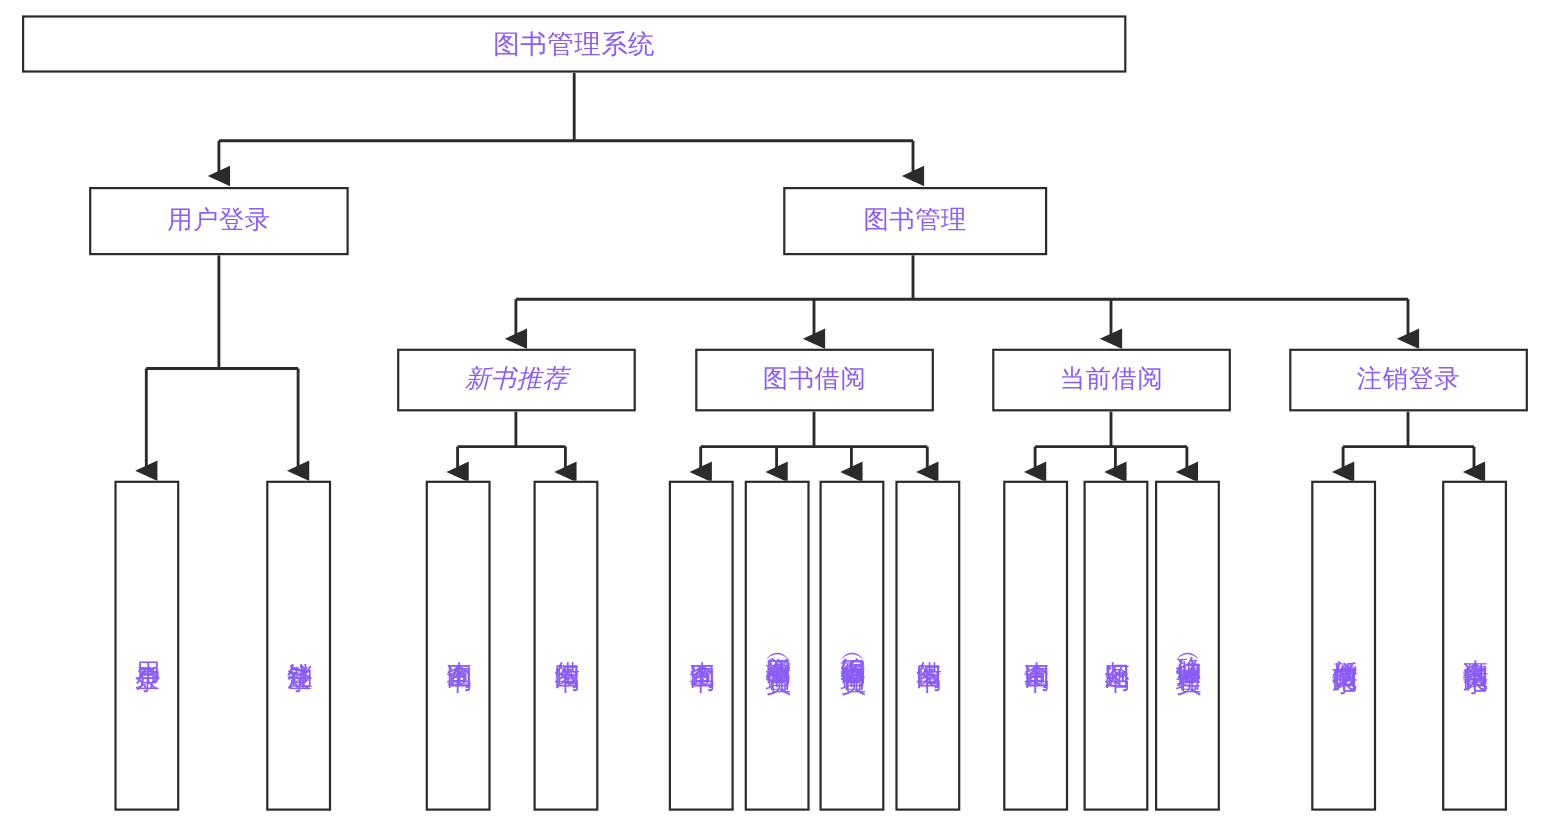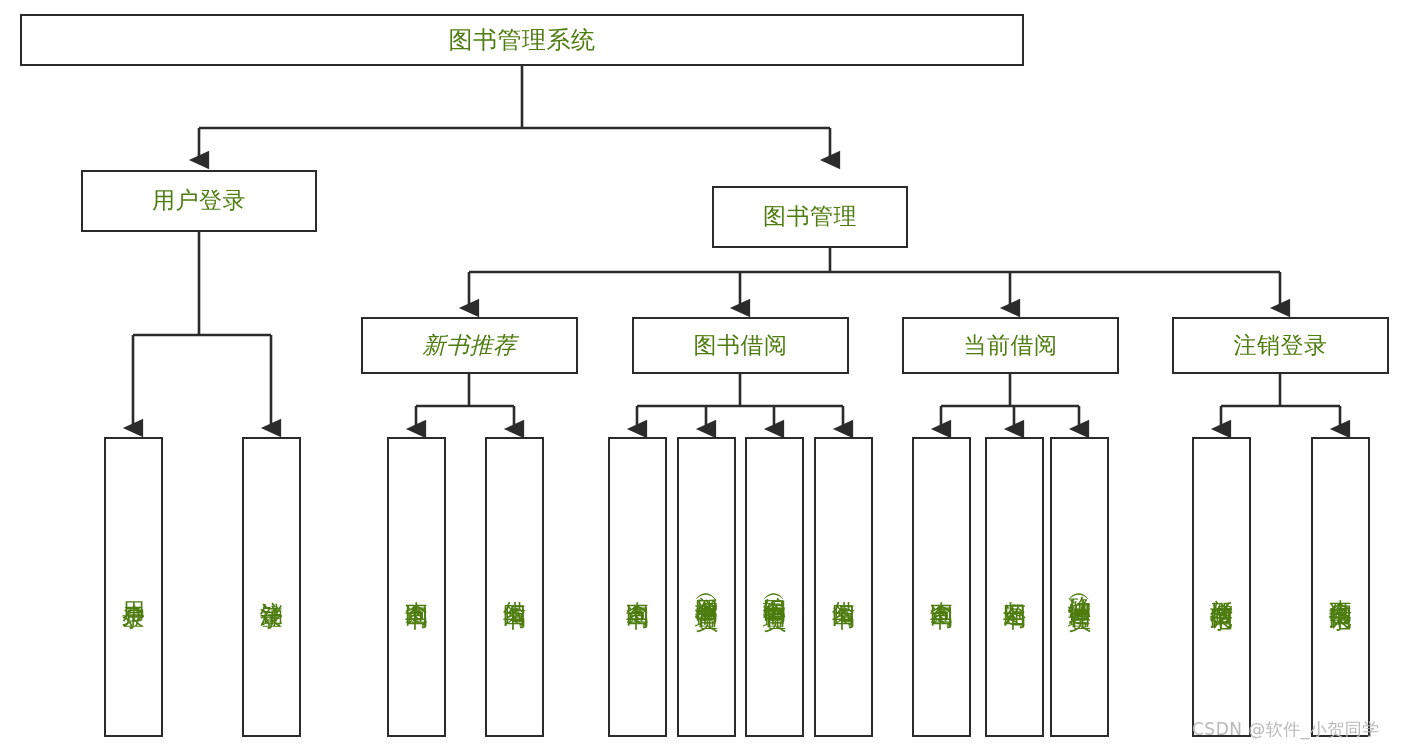--- a/index.html
+++ b/index.html
@@ -26,21 +26,21 @@
     pointer-events: none;
   }
   .node {
     position: absolute;
     box-sizing: border-box;
     background: #ffffff;
     border: 2px solid #2b2b2b;
     display: flex;
     align-items: center;
     justify-content: center;
-    color: #4d7c0f;
+    color: #8b5cf6;
   }
   .node .label {
     display: block;
     text-align: center;
     line-height: 1.18;
     letter-spacing: 0.5px;
   }
   .node.horizontal .label {
     writing-mode: horizontal-tb;
     font-size: 23px;
@@ -115,21 +115,21 @@
     </g>
   </svg>
 
   <div class="node horizontal root" style="left:20px; top:14px; width:1004px; height:52px;">
     <span class="label">图书管理系统</span>
   </div>
 
   <div class="node horizontal" style="left:81px; top:170px; width:236px; height:62px;">
     <span class="label">用户登录</span>
   </div>
-  <div class="node horizontal" style="left:712px; top:186px; width:196px; height:62px;">
+  <div class="node horizontal" style="left:712px; top:170px; width:240px; height:62px;">
     <span class="label">图书管理</span>
   </div>
 
   <div class="node horizontal" style="left:361px; top:317px; width:217px; height:57px;font-style:italic;">
     <span class="label">新书推荐</span>
   </div>
   <div class="node horizontal" style="left:632px; top:317px; width:217px; height:57px;">
     <span class="label">图书借阅</span>
   </div>
   <div class="node horizontal" style="left:902px; top:317px; width:217px; height:57px;">
@@ -176,15 +176,14 @@
     <span class="label">确认归还（管理员）</span>
   </div>
 
   <div class="node vertical" style="left:1192px; top:437px; width:59px; height:300px;">
     <span class="label">新增借阅记录</span>
   </div>
   <div class="node vertical" style="left:1311px; top:437px; width:59px; height:300px;">
     <span class="label">查询借阅记录</span>
   </div>
 
-  <div class="watermark" style="left:1192px; top:718px;">CSDN @软件_小贺同学</div>
 
 </div>
 
 </body></html>

